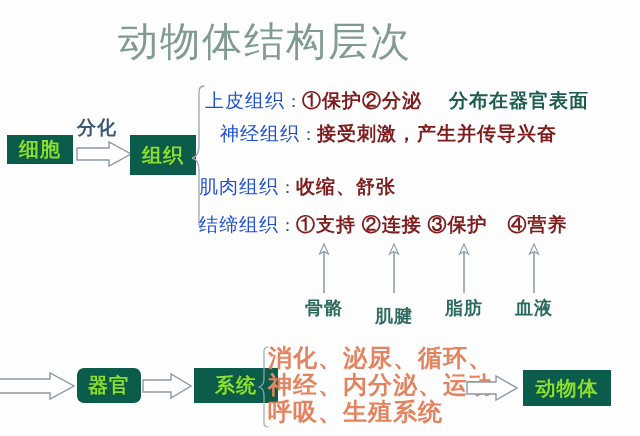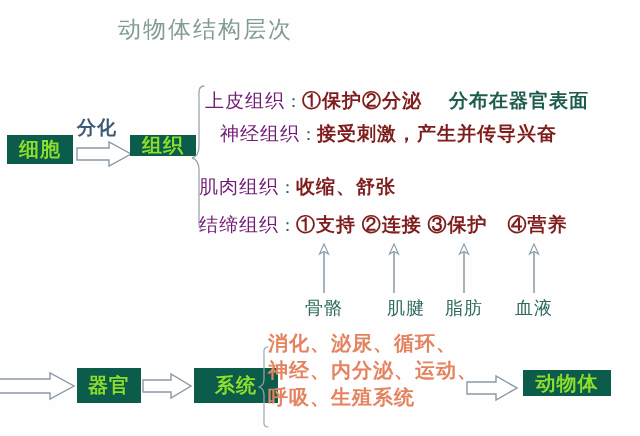--- a/index.html
+++ b/index.html
@@ -14,21 +14,21 @@
     background: #fefefe;
     overflow: hidden;
     font-family: "Liberation Serif", "DejaVu Serif", serif;
   }
 
   
   .title {
     position: absolute;
     left: 118px;
     top: 14px;
-    font-size: 23px;
+    font-size: 40px;
     letter-spacing: 2px;
     color: #7f9b92;
     font-family: "Liberation Serif", "DejaVu Serif", serif;
     white-space: nowrap;
   }
 
   
   .gbox {
     position: absolute;
     background: #0b5c4b;
@@ -57,21 +57,21 @@
   .brace svg { display: block; }
 
   
   .trow {
     position: absolute;
     white-space: nowrap;
     font-size: 19px;
     font-family: "Liberation Serif", "DejaVu Serif", serif;
   }
   .tname {
-    color: #701a75;
+    color: #1d4ed8;
     letter-spacing: 1px;
   }
   .tcolon {
     color: #2c5e55;
     letter-spacing: 0px;
     font-size: 17px;
   }
   .tdesc {
     color: #7f1d1d;
     letter-spacing: 1px;
@@ -82,33 +82,33 @@
     color: #1d5b4f;
     letter-spacing: 1px;
     font-weight: bold;
     margin-left: 27px;
   }
 
   
   .plabel {
     position: absolute;
     font-size: 18px;
-    font-weight: normal;
+    font-weight: bold;
     color: #2d6b60;
     letter-spacing: 1px;
     white-space: nowrap;
     font-family: "Liberation Serif", "DejaVu Serif", serif;
   }
 
   
   .syslist {
     position: absolute;
     left: 268px;
-    top: 330px;
-    font-size: 20px;
+    top: 345px;
+    font-size: 24px;
     font-weight: bold;
     color: #e4835f;
     letter-spacing: 1px;
     line-height: 27px;
     white-space: nowrap;
     font-family: "Liberation Serif", "DejaVu Serif", serif;
   }
   .syslist div { white-space: nowrap; }
 </style>
 </head>
@@ -121,21 +121,21 @@
   <div class="gbox" style="left:8px; top:136px; width:64px; height:27px;">细胞</div>
 
   <div style="position:absolute; left:77px; top:115px; font-size:19px; font-weight:bold; color:#3c5a77; letter-spacing:1px; font-family:'Liberation Serif','DejaVu Serif',serif;">分化</div>
 
   <div class="blockarrow" style="left:76px; top:140px;">
     <svg width="56" height="28" viewBox="0 0 56 28">
       <polygon points="1,8 33,8 33,2 55,14 33,26 33,20 1,20" fill="#ffffff" stroke="#8a99a6" stroke-width="1.4" stroke-linejoin="miter"></polygon>
     </svg>
   </div>
 
-  <div class="gbox" style="left:131px; top:136px; width:64px; height:19px;">组织</div>
+  <div class="gbox" style="left:131px; top:136px; width:64px; height:38px;">组织</div>
 
   <div class="brace" style="left:190px; top:84px;">
     <svg width="16" height="148" viewBox="0 0 16 148">
       <path d="M14 2 C8 2, 9 8, 9 16 L9 62 C9 70, 6 73, 2 74 C6 75, 9 78, 9 86 L9 132 C9 140, 8 146, 14 146" fill="none" stroke="#9aa7ae" stroke-width="1.3" stroke-linecap="round"></path>
     </svg>
   </div>
 
   <div class="trow" style="left:205px; top:88px;">
     <span class="tname">上皮组织</span><span class="tcolon">：</span><span class="tdesc">①保护②分泌</span><span class="tdesc2">分布在器官表面</span>
   </div>
@@ -171,31 +171,31 @@
     </svg>
   </div>
   <div class="thinarrow" style="left:527px; top:243px;">
     <svg width="14" height="50" viewBox="0 0 14 50">
       <path d="M7 50 L7 8" stroke="#8fa0ab" stroke-width="1.6" fill="none"></path>
       <path d="M7 1 L2.5 11 L7 8.5 L11.5 11 Z" fill="#ffffff" stroke="#8fa0ab" stroke-width="1.2"></path>
     </svg>
   </div>
 
   <div class="plabel" style="left:305px; top:296px;">骨骼</div>
-  <div class="plabel" style="left:375px; top:296px;margin-left:12px;">肌腱</div>
+  <div class="plabel" style="left:375px; top:304px;">肌腱</div>
   <div class="plabel" style="left:445px; top:296px;">脂肪</div>
   <div class="plabel" style="left:515px; top:296px;">血液</div>
 
   <div class="blockarrow" style="left:-4px; top:371px;">
     <svg width="80" height="30" viewBox="0 0 80 30">
       <polygon points="1,8 54,8 54,2 78,15 54,28 54,22 1,22" fill="#ffffff" stroke="#8a99a6" stroke-width="1.4" stroke-linejoin="miter"></polygon>
     </svg>
   </div>
 
-  <div class="gbox" style="left:78px; top:369px; width:62px; height:33px;">器官</div>
+  <div class="gbox" style="left:78px; top:369px; width:62px; height:33px;border-radius:6px;">器官</div>
 
   <div class="blockarrow" style="left:142px; top:373px;">
     <svg width="50" height="26" viewBox="0 0 50 26">
       <polygon points="1,7 29,7 29,1 49,13 29,25 29,19 1,19" fill="#ffffff" stroke="#8a99a6" stroke-width="1.4" stroke-linejoin="miter"></polygon>
     </svg>
   </div>
 
   <div class="gbox" style="left:195px; top:369px; width:82px; height:33px;">系统</div>
 
   <div class="brace" style="left:258px; top:345px;">
@@ -209,15 +209,15 @@
     <div>神经、内分泌、运动、</div>
     <div>呼吸、生殖系统</div>
   </div>
 
   <div class="blockarrow" style="left:466px; top:375px;">
     <svg width="52" height="26" viewBox="0 0 52 26">
       <polygon points="1,7 30,7 30,1 51,13 30,25 30,19 1,19" fill="#ffffff" stroke="#8a99a6" stroke-width="1.4" stroke-linejoin="miter"></polygon>
     </svg>
   </div>
 
-  <div class="gbox" style="left:524px; top:371px; width:86px; height:24px;">动物体</div>
+  <div class="gbox" style="left:524px; top:371px; width:86px; height:34px;">动物体</div>
 
 </div>
 
 </body></html>

